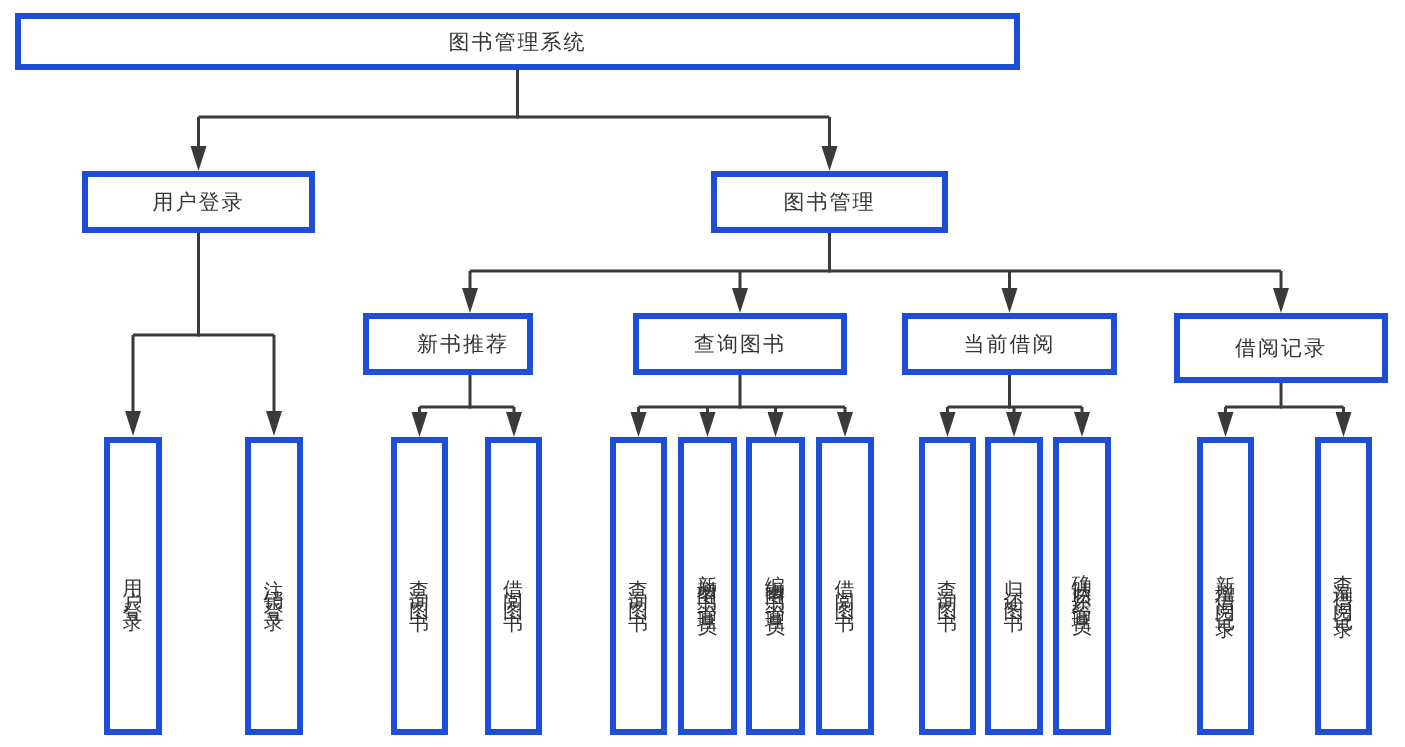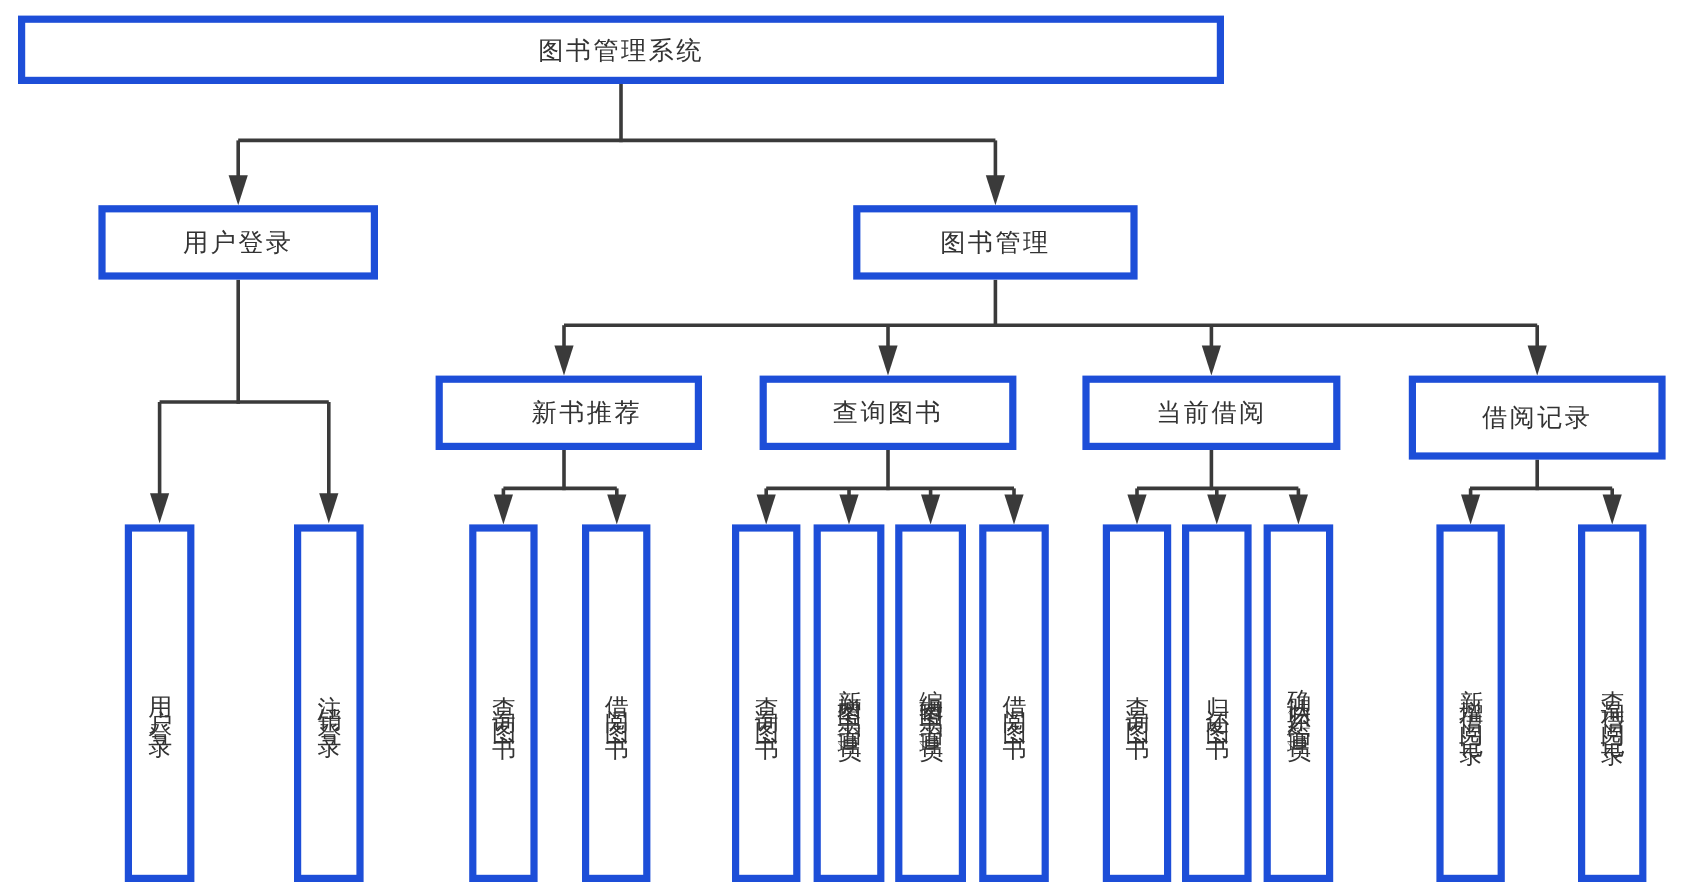--- a/index.html
+++ b/index.html
@@ -110,21 +110,21 @@
       <polygon points="1217.5,412 1233.5,412 1225.5,437"></polygon>
       <polygon points="1335.5,412 1351.5,412 1343.5,437"></polygon>
     </g>
   </svg>
 
   <div class="node h-node" style="left:15px;top:13px;width:1005px;height:57px;">图书管理系统</div>
 
   <div class="node h-node" style="left:82px;top:171px;width:233px;height:62px;">用户登录</div>
   <div class="node h-node" style="left:711px;top:171px;width:237px;height:62px;">图书管理</div>
 
-  <div class="node h-node" style="left:363px;top:313px;width:222px;height:62px;padding-left:30px;">新书推荐</div>
+  <div class="node h-node" style="left:363px;top:313px;width:170px;height:62px;padding-left:30px;">新书推荐</div>
   <div class="node h-node" style="left:633px;top:313px;width:214px;height:62px;">查询图书</div>
   <div class="node h-node" style="left:902px;top:313px;width:215px;height:62px;">当前借阅</div>
   <div class="node h-node" style="left:1174px;top:313px;width:214px;height:70px;">借阅记录</div>
 
   <div class="node v-node v-short" style="left:104px;top:437px;width:58px;height:298px;">用户登录</div>
   <div class="node v-node v-short" style="left:245px;top:437px;width:58px;height:298px;">注销登录</div>
 
   <div class="node v-node v-short" style="left:391px;top:437px;width:57px;height:298px;">查询图书</div>
   <div class="node v-node v-short" style="left:485px;top:437px;width:57px;height:298px;">借阅图书</div>
 

